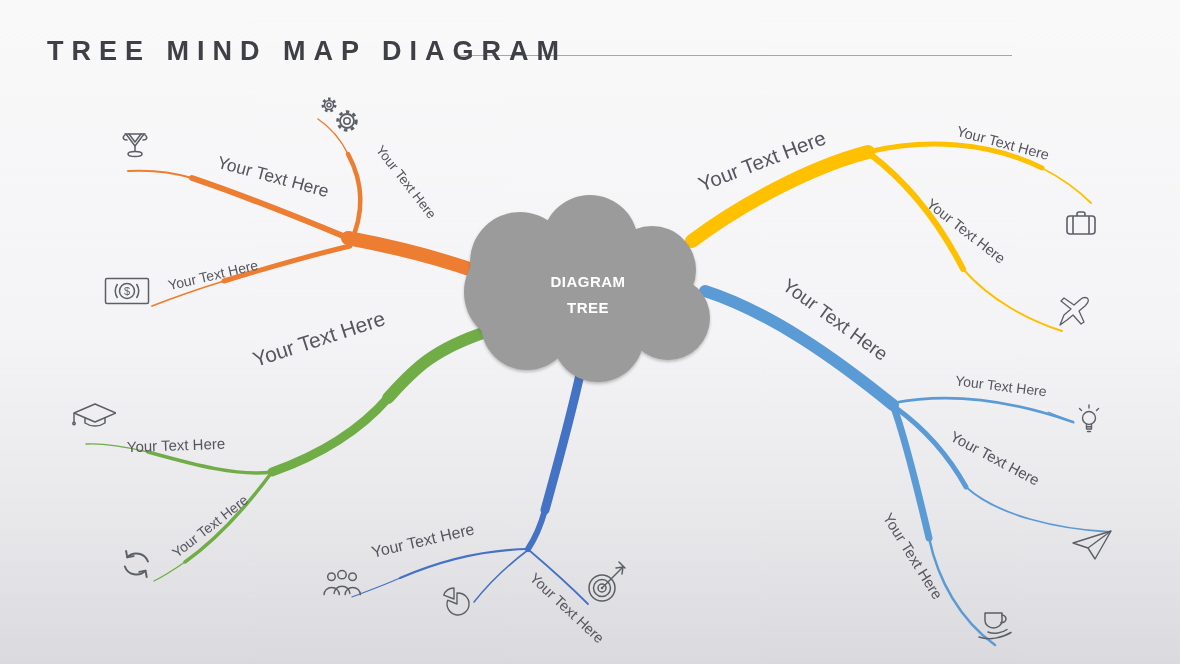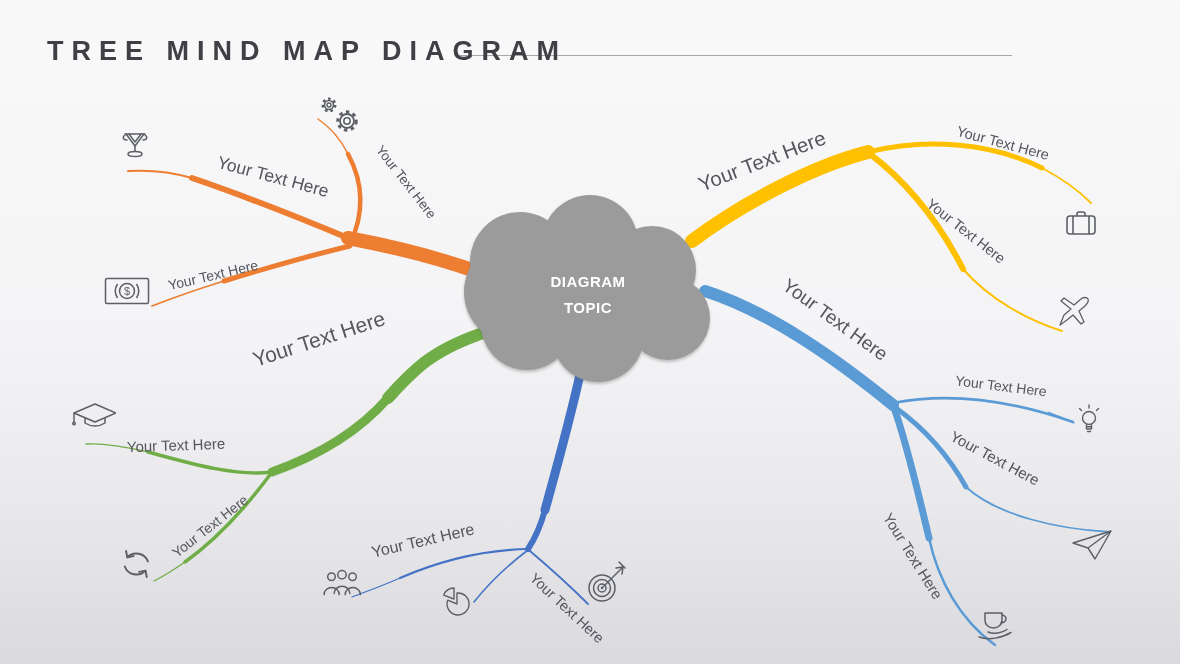--- a/index.html
+++ b/index.html
@@ -83,21 +83,21 @@
       <circle cx="516" cy="292" r="52"></circle>
       <circle cx="588" cy="292" r="62"></circle>
     </g>
   </svg>
 
   <div class="title">TREE MIND MAP DIAGRAM</div>
   <div class="title-line"></div>
 
   <div class="central-text">
     <div>DIAGRAM</div>
-    <div>TOPIC</div>
+    <div>TREE</div>
   </div>
 
   <div class="label" style="left:273px;top:177px;font-size:17.5px;--r:15deg">Your Text Here</div>
   <div class="label" style="left:213px;top:275px;font-size:14px;--r:-13deg">Your Text Here</div>
   <div class="label" style="left:406px;top:182px;font-size:13.5px;--r:52deg">Your Text Here</div>
   <div class="label" style="left:762px;top:161px;font-size:20.5px;--r:-21deg">Your Text Here</div>
   <div class="label" style="left:1003px;top:143px;font-size:14.5px;--r:15deg">Your Text Here</div>
   <div class="label" style="left:966px;top:231px;font-size:14.5px;--r:38deg">Your Text Here</div>
   <div class="label" style="left:319px;top:339px;font-size:21px;--r:-18deg">Your Text Here</div>
   <div class="label" style="left:176px;top:445px;font-size:15px;--r:-2deg">Your Text Here</div>

